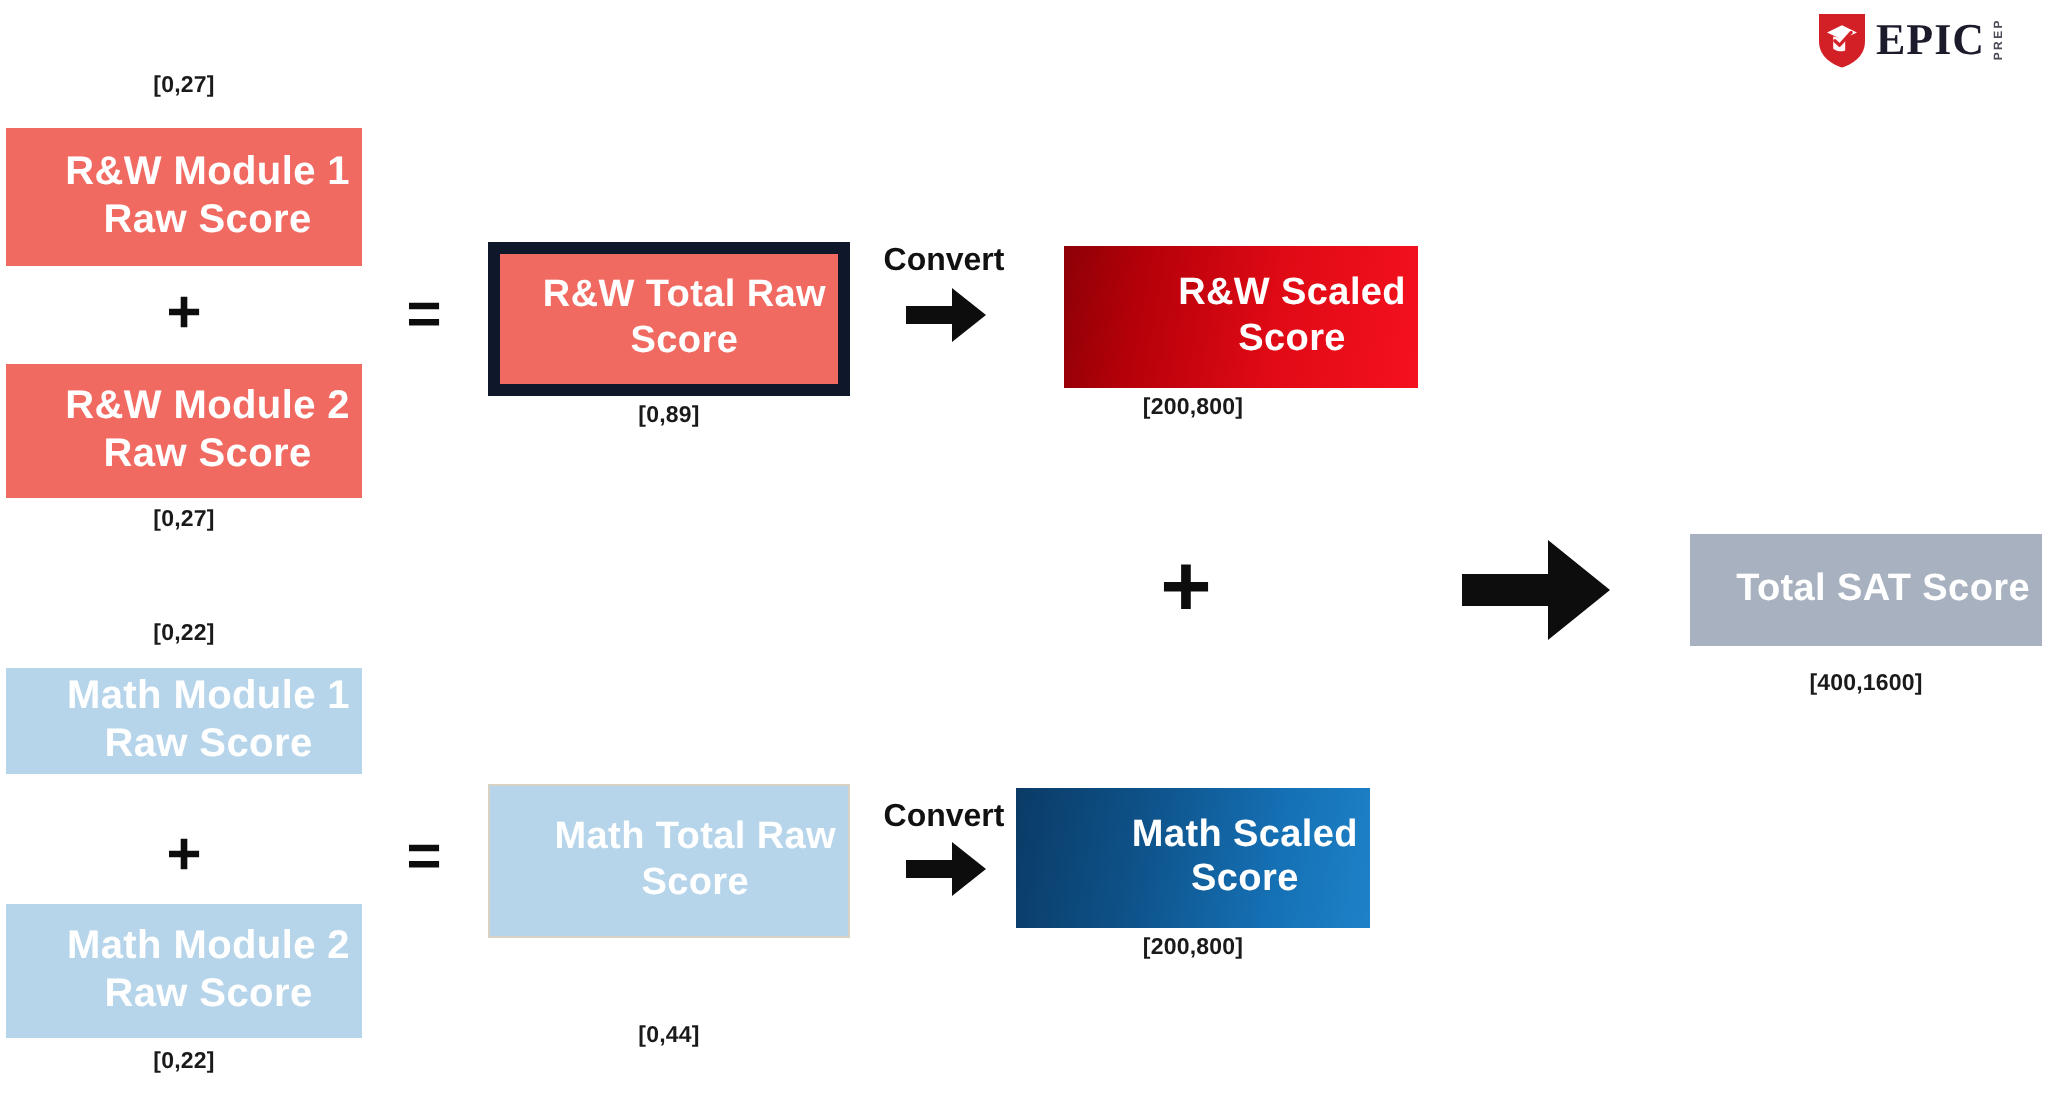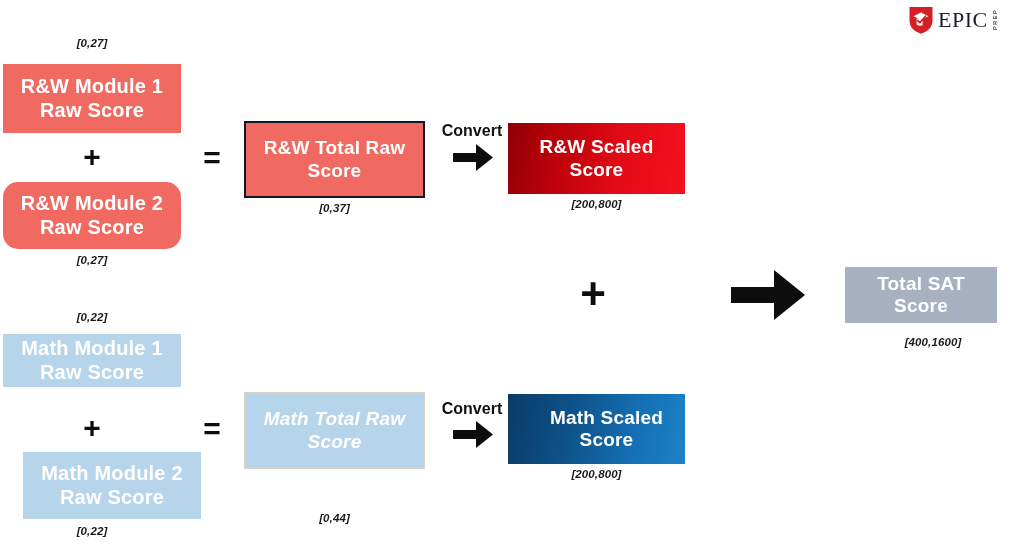--- a/index.html
+++ b/index.html
@@ -14,40 +14,39 @@
     position: relative;
     width: 1024px;
     height: 552px;
     background: #ffffff;
     overflow: hidden;
   }
   .box {
     position: absolute;
     display: flex;
     align-items: center;
-    justify-content: center;
+    justify-content: flex-end;
     text-align: center;
     color: #ffffff;
     font-weight: bold;
     line-height: 1.18;
     letter-spacing: 0.2px;
     box-sizing: border-box;
   }
   .box-label {
     display: block;
     padding: 0 6px;
   }
   .rng {
     position: absolute;
     text-align: center;
     font-size: 11.5px;
     font-weight: bold;
     color: #1a1a1a;
     letter-spacing: 0.1px;
-    font-style: italic;
   }
   .op {
     position: absolute;
     color: #0d0d0d;
     font-weight: bold;
     text-align: center;
     line-height: 1;
   }
   .convert-label {
     position: absolute;
@@ -57,34 +56,34 @@
     text-align: center;
   }
 
   
   .mod-rw { background: #F16A62; font-size: 20px; }
   .mod-math { background: #B6D5EA; font-size: 20px; }
 
   
   .total-rw {
     background: #F16A62;
-    border: 2px solid #0f172a;
+    border: 6px solid #0f172a;
     font-size: 19px;
   }
   .total-math {
     background: #B6D5EA;
     border: 1px solid #D7D2C4;
     font-size: 19px;
-    font-style: italic;
   }
 
   
   .scaled-rw {
     background: linear-gradient(100deg, #8E0006 0%, #B50009 22%, #E00A15 60%, #F5111E 100%);
     font-size: 19px;
+    margin-left: 24px;
   }
   .scaled-math {
     background: linear-gradient(100deg, #0A3B66 0%, #0E5289 35%, #1570B4 72%, #1E82C8 100%);
     font-size: 19px;
     padding-left: 20px;
   }
 
   
   .total-sat {
     background: #A7B1BF;
@@ -98,21 +97,21 @@
   #logo {
     position: absolute;
     display: flex;
     align-items: center;
     gap: 4px;
   }
   #logo-shield { display: block; }
   #logo-word {
     font-family: "Liberation Serif", serif;
     font-size: 22px;
-    font-weight: normal;
+    font-weight: bold;
     color: #1b1b2b;
     letter-spacing: 0.5px;
     line-height: 1;
   }
   #logo-prep {
     font-family: "Liberation Sans", sans-serif;
     font-size: 6px;
     font-weight: bold;
     color: #4a4a58;
     letter-spacing: 1.2px;
@@ -140,33 +139,33 @@
   </div>
 
   <div class="rng" style="left:3px; top:37px; width:178px;">[0,27]</div>
 
   <div class="box mod-rw" style="left:3px; top:64px; width:178px; height:69px;">
     <span class="box-label">R&amp;W Module 1<br>Raw Score</span>
   </div>
 
   <div class="op" style="left:70px; top:142px; width:44px; font-size:30px;">+</div>
 
-  <div class="box mod-rw" style="left:3px; top:182px; width:178px; height:67px;border-radius:15px;">
+  <div class="box mod-rw" style="left:3px; top:182px; width:178px; height:67px;">
     <span class="box-label">R&amp;W Module 2<br>Raw Score</span>
   </div>
 
   <div class="rng" style="left:3px; top:254px; width:178px;">[0,27]</div>
 
   <div class="op" style="left:189px; top:143px; width:46px; font-size:30px;">=</div>
 
   <div class="box total-rw" style="left:244px; top:121px; width:181px; height:77px;">
     <span class="box-label">R&amp;W Total Raw<br>Score</span>
   </div>
 
-  <div class="rng" style="left:244px; top:202px; width:181px;">[0,37]</div>
+  <div class="rng" style="left:244px; top:202px; width:181px;">[0,89]</div>
 
   <div class="convert-label" style="left:440px; top:122px; width:64px;">Convert</div>
 
   <svg class="arrow-svg" style="left:452px; top:141px;" width="42" height="34" viewBox="0 0 42 34">
     <path d="M1 12 H24 V3 L41 16.5 L24 30 V21 H1 Z" fill="#0d0d0d"></path>
   </svg>
 
   <div class="box scaled-rw" style="left:508px; top:123px; width:177px; height:71px;">
     <span class="box-label">R&amp;W Scaled<br>Score</span>
   </div>
@@ -174,21 +173,21 @@
   <div class="rng" style="left:508px; top:198px; width:177px;">[200,800]</div>
 
   <div class="rng" style="left:3px; top:311px; width:178px;">[0,22]</div>
 
   <div class="box mod-math" style="left:3px; top:334px; width:178px; height:53px;">
     <span class="box-label">Math Module 1<br>Raw Score</span>
   </div>
 
   <div class="op" style="left:70px; top:413px; width:44px; font-size:30px;">+</div>
 
-  <div class="box mod-math" style="left:3px; top:452px; width:178px; height:67px;margin-left:20px;">
+  <div class="box mod-math" style="left:3px; top:452px; width:178px; height:67px;">
     <span class="box-label">Math Module 2<br>Raw Score</span>
   </div>
 
   <div class="rng" style="left:3px; top:525px; width:178px;">[0,22]</div>
 
   <div class="op" style="left:189px; top:414px; width:46px; font-size:30px;">=</div>
 
   <div class="box total-math" style="left:244px; top:392px; width:181px; height:77px;">
     <span class="box-label">Math Total Raw<br>Score</span>
   </div>
@@ -206,19 +205,19 @@
   </div>
 
   <div class="rng" style="left:508px; top:468px; width:177px;">[200,800]</div>
 
   <div class="op" style="left:568px; top:272px; width:50px; font-size:44px;">+</div>
 
   <svg class="arrow-svg" style="left:729px; top:267px;" width="78" height="56" viewBox="0 0 78 56">
     <path d="M2 20 H45 V3 L76 28 L45 53 V36 H2 Z" fill="#0d0d0d"></path>
   </svg>
 
-  <div class="box total-sat" style="left:845px; top:267px; width:152px; height:56px;">
+  <div class="box total-sat" style="left:845px; top:267px; width:176px; height:56px;">
     <span class="box-label">Total SAT Score</span>
   </div>
 
   <div class="rng" style="left:845px; top:336px; width:176px;">[400,1600]</div>
 
 </div>
 
 </body></html>

